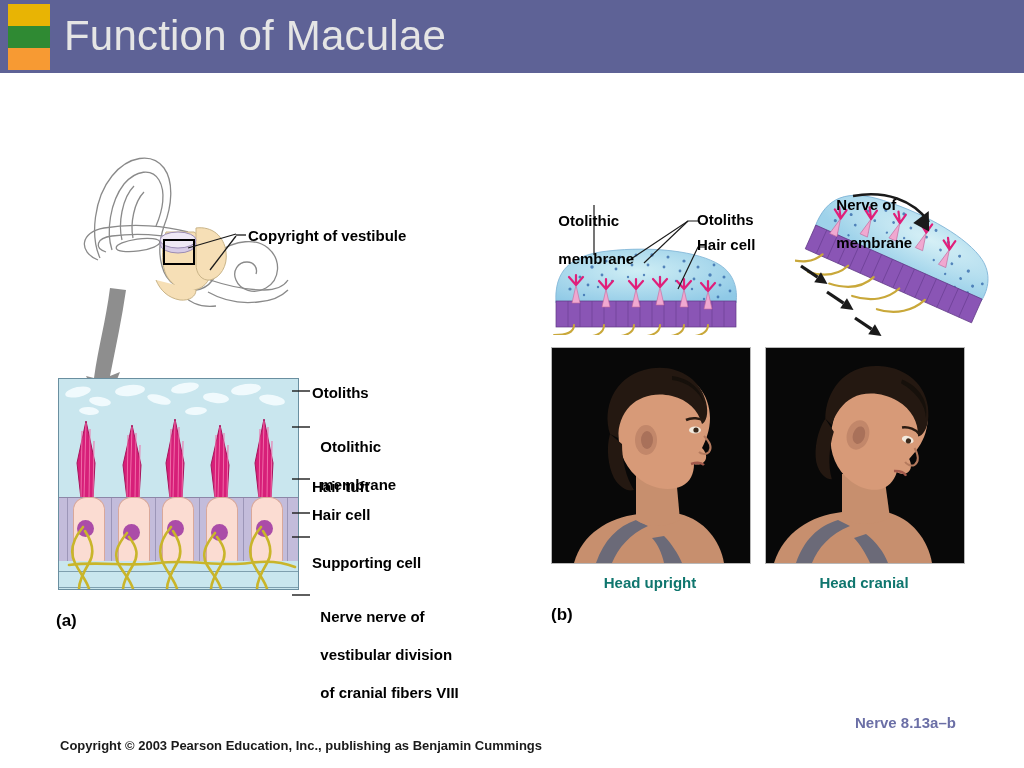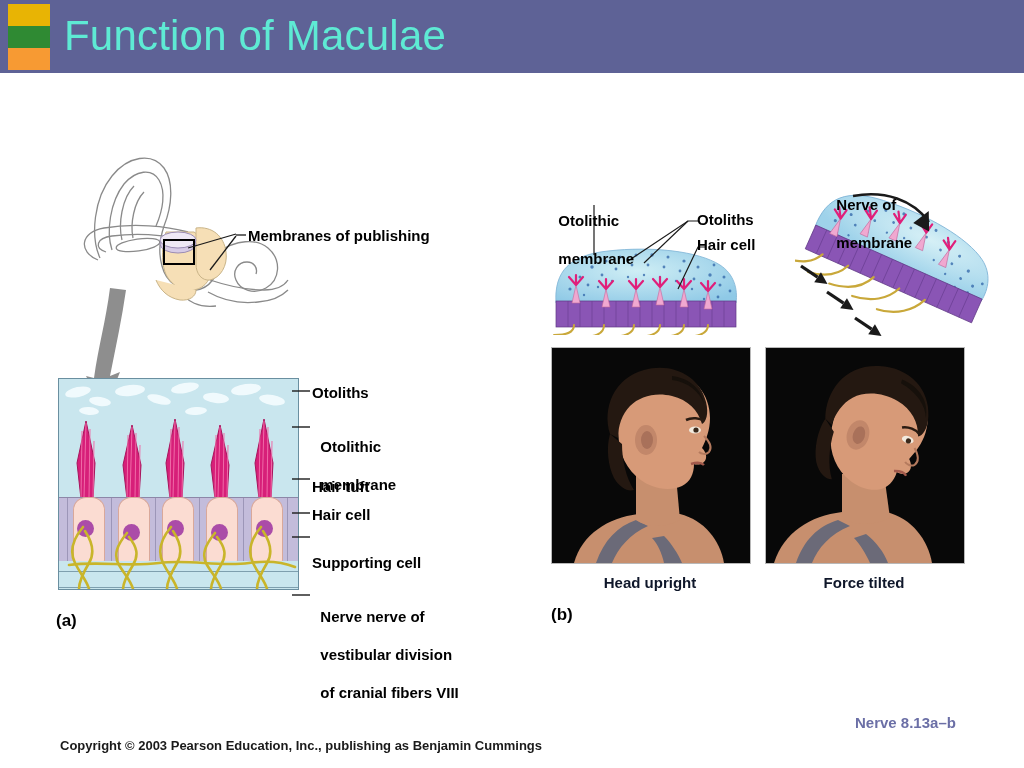--- a/index.html
+++ b/index.html
@@ -15,21 +15,21 @@
     position:absolute;left:0;top:0;width:1024px;height:73px;
     background:#5e6296;
   }
   .swatches{position:absolute;left:8px;top:4px;width:42px;height:66px;}
   .swatch{width:42px;height:22px;}
   .sw-yellow{background:#e8b404;}
   .sw-green{background:#2f8a33;}
   .sw-orange{background:#f79a33;}
   .slide-title{
     position:absolute;left:64px;top:8px;
-    color:#5eead4;font-size:42px;font-weight:400;letter-spacing:0.2px;
+    color:#e5e5e5;font-size:42px;font-weight:400;letter-spacing:0.2px;
     white-space:nowrap;line-height:56px;
   }
 
   
   .lbl{
     position:absolute;color:#000;font-weight:bold;
     font-size:15px;line-height:19px;white-space:pre;
   }
 
   
@@ -91,21 +91,21 @@
   .b-right{position:absolute;left:795px;top:170px;width:215px;height:170px;}
   .lbl-force{left:828px;top:176px;}
 
   
   .photo{
     position:absolute;top:347px;width:198px;height:215px;
     background:#050505;border:1px solid #b8b8b8;overflow:hidden;
   }
   .photo-left{left:551px;}
   .photo-right{left:765px;}
-  .cap{position:absolute;top:574px;font-size:15px;font-weight:bold;color:#0f172a;text-align:center;width:198px;}
+  .cap{position:absolute;top:574px;font-size:15px;font-weight:bold;color:#0f766e;text-align:center;width:198px;}
   .cap-left{left:551px;}
   .cap-right{left:765px;}
   .panel-b{left:551px;top:605px;font-size:17px;}
 
   
   .copyright{
     position:absolute;left:60px;top:738px;
     font-size:13px;font-weight:bold;color:#1a1a1a;white-space:nowrap;
   }
   .fignum{
@@ -156,21 +156,21 @@
 
     <rect x="104" y="100" width="30" height="24" fill="none" stroke="#000" stroke-width="2"></rect>
 
     <g stroke="#1a1a1a" stroke-width="1.3" fill="none">
       <path d="M128,108 L176,94"></path>
       <path d="M150,130 L176,96"></path>
       <path d="M176,95 L186,95"></path>
     </g>
   </svg>
 </div>
-<div class="lbl lbl-membranes">Membranes of publishing</div>
+<div class="lbl lbl-membranes">Copyright of vestibule</div>
 
 <div class="arrow-gray">
   <svg width="80" height="135" viewBox="0 0 80 135">
     <path d="M28,2 C24,34 16,62 12,92 L4,90 L22,126 L38,86 L28,90 C34,60 40,32 44,4 Z" fill="#8e8e8e"></path>
   </svg>
 </div>
 
 <div class="macula">
   <div class="macula-fluid"></div>
 
@@ -583,17 +583,17 @@
       <path d="M130,72 C136,69 144,70 148,73" stroke="#2a1b12" stroke-width="2.6" fill="none"></path>
       <ellipse cx="139" cy="82" rx="6" ry="3.6" fill="#f2eade"></ellipse>
       <circle cx="140" cy="83" r="2.6" fill="#3a281a"></circle>
       <path d="M148,88 C154,94 156,100 153,104 C150,107 145,106 143,104" stroke="#b47a5e" stroke-width="2" fill="none"></path>
       <path d="M135,116 C141,114 146,115 148,117" stroke="#a35a4c" stroke-width="2.4" fill="none"></path>
     </g>
   </svg>
 </div>
 
 <div class="cap cap-left">Head upright</div>
-<div class="cap cap-right">Force tilted</div>
+<div class="cap cap-right">Head cranial</div>
 <div class="lbl panel-b">(b)</div>
 
 <div class="copyright">Copyright © 2003 Pearson Education, Inc., publishing as Benjamin Cummings</div>
 <div class="fignum">Nerve 8.13a–b</div>
 
 </body></html>

